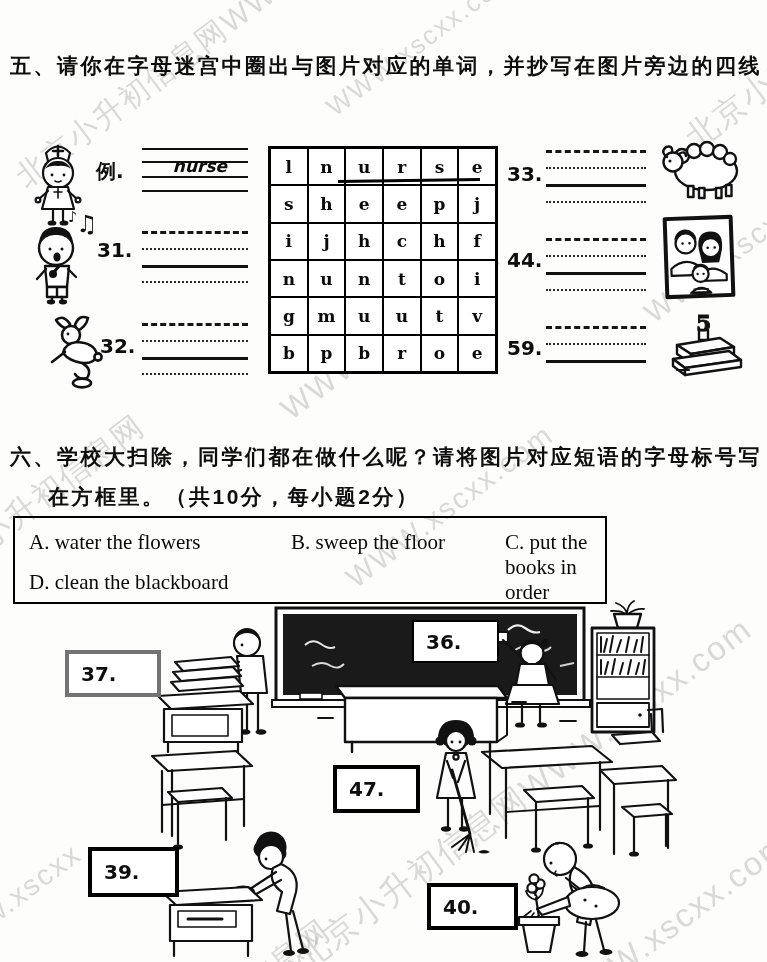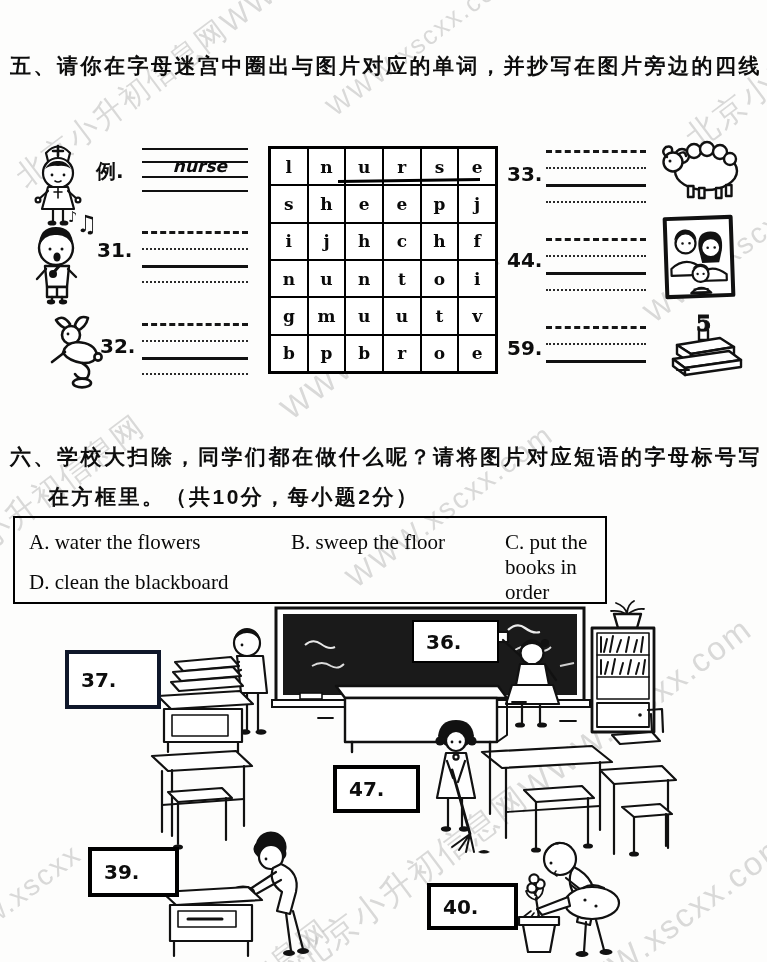--- a/index.html
+++ b/index.html
@@ -57,21 +57,21 @@
   }
   .opt {
     position:absolute; font-family:"Liberation Serif",serif; font-size:21px; color:#090909;
   }
   
   .scene { position:absolute; left:0; top:600px; width:767px; height:362px; }
   
   .abox { position:absolute; background:#fff; box-sizing:border-box; display:flex; align-items:center; }
   .abox .n { font-size:20px; font-weight:bold; font-family:"DejaVu Sans",sans-serif; padding-left:12px; }
   .b36 { left:412px; top:620px; width:87px; height:43px; border:2.5px solid #000; }
-  .b37 { left:65px;  top:650px; width:96px; height:59px; border:4px solid #0f172a;text-align:center; }
+  .b37 { left:65px;  top:650px; width:96px; height:47px; border:4px solid #737373;text-align:center; }
   .b38 { left:333px; top:765px; width:87px; height:48px; border:4px solid #000; }
   .b39 { left:88px;  top:847px; width:91px; height:50px; border:4px solid #000; }
   .b40 { left:427px; top:883px; width:91px; height:47px; border:4px solid #000; }
 </style>
 </head>
 <body>
 
 <div class="page">
 
   <div class="wm" style="left:20px;top:160px;font-size:30px">北京小升初信息网WWW.xscxx.com</div>

